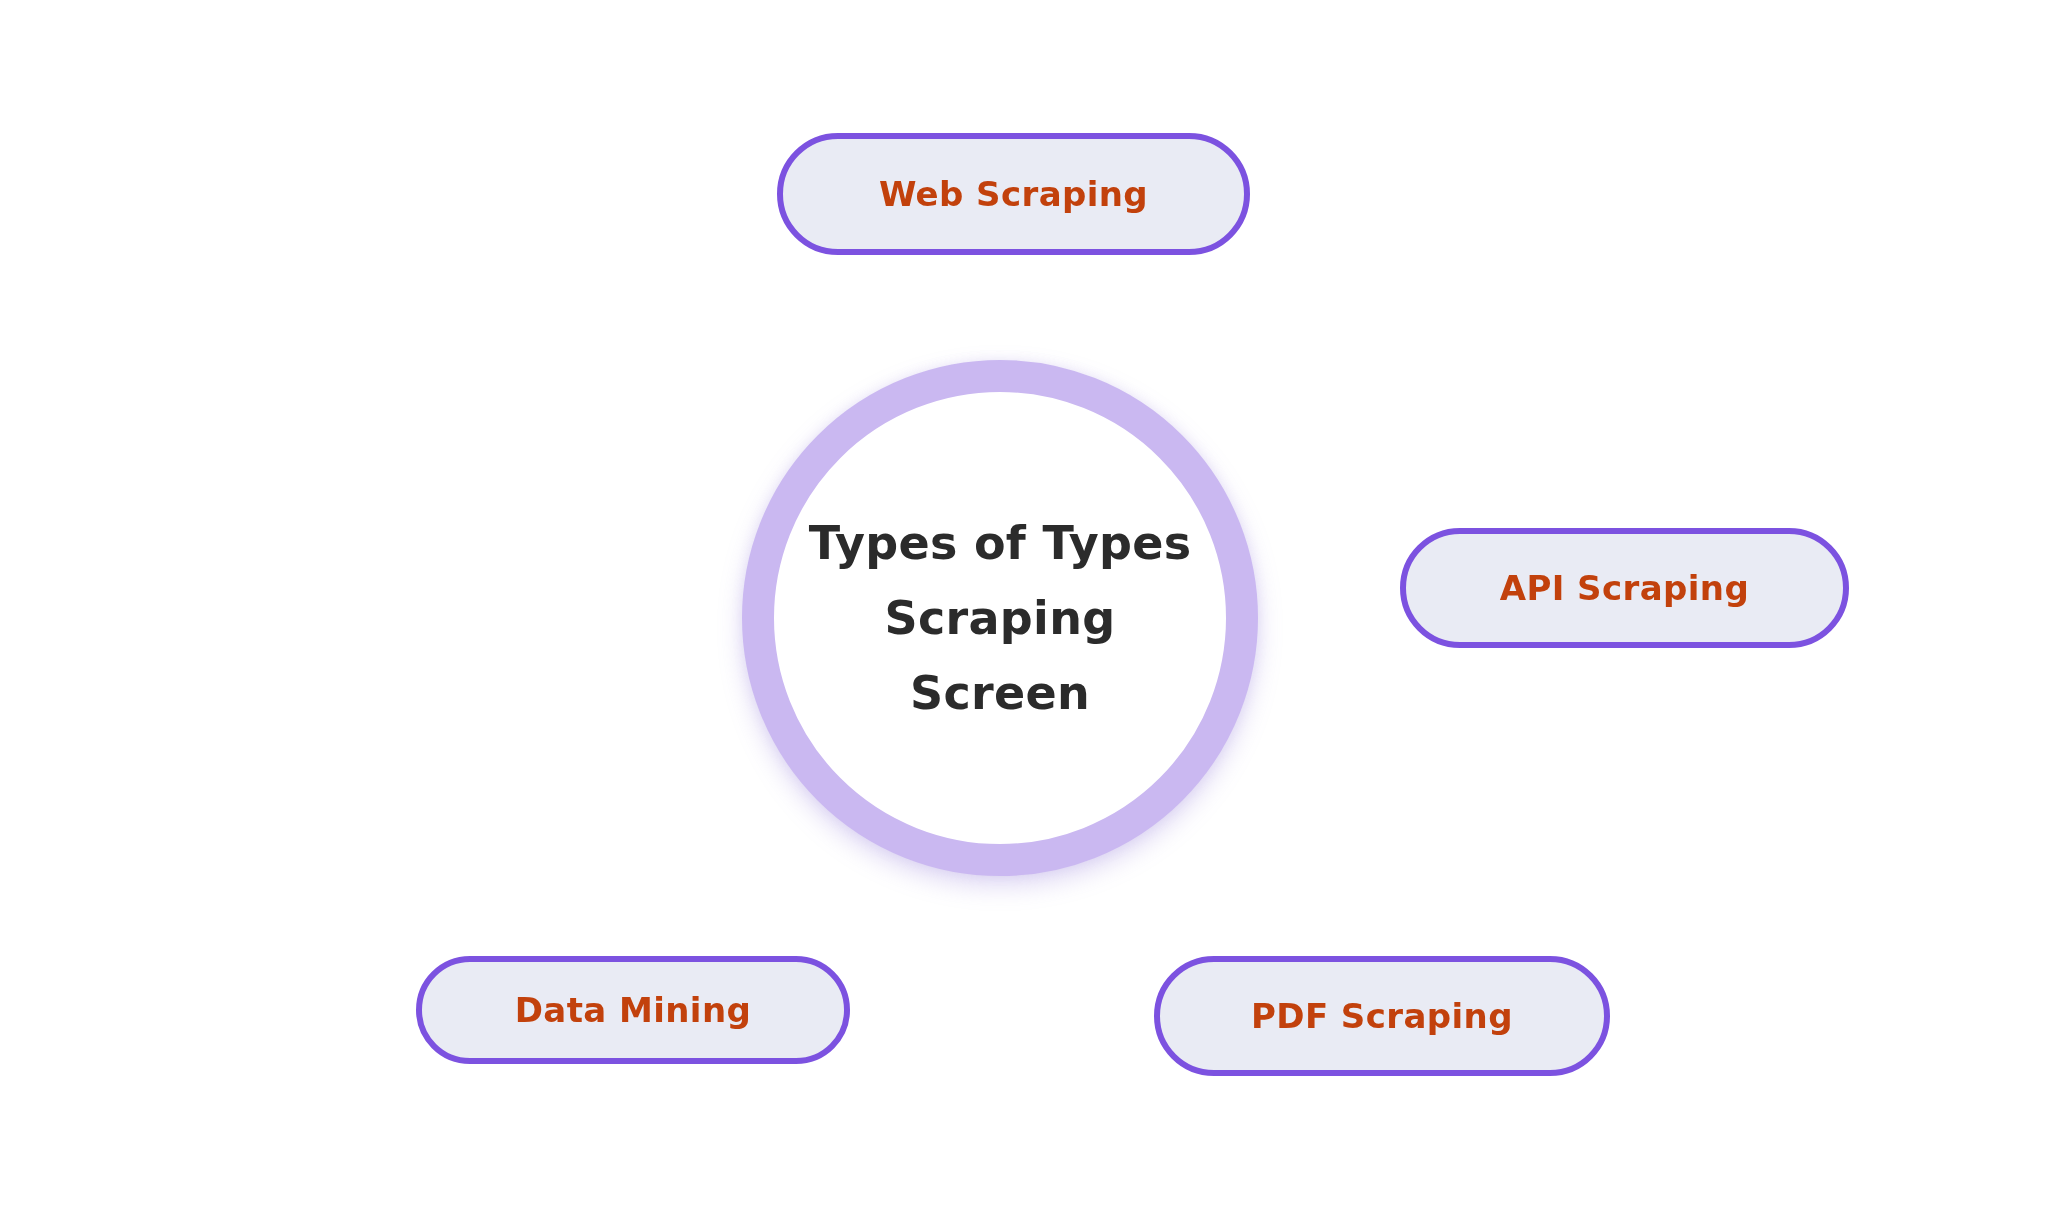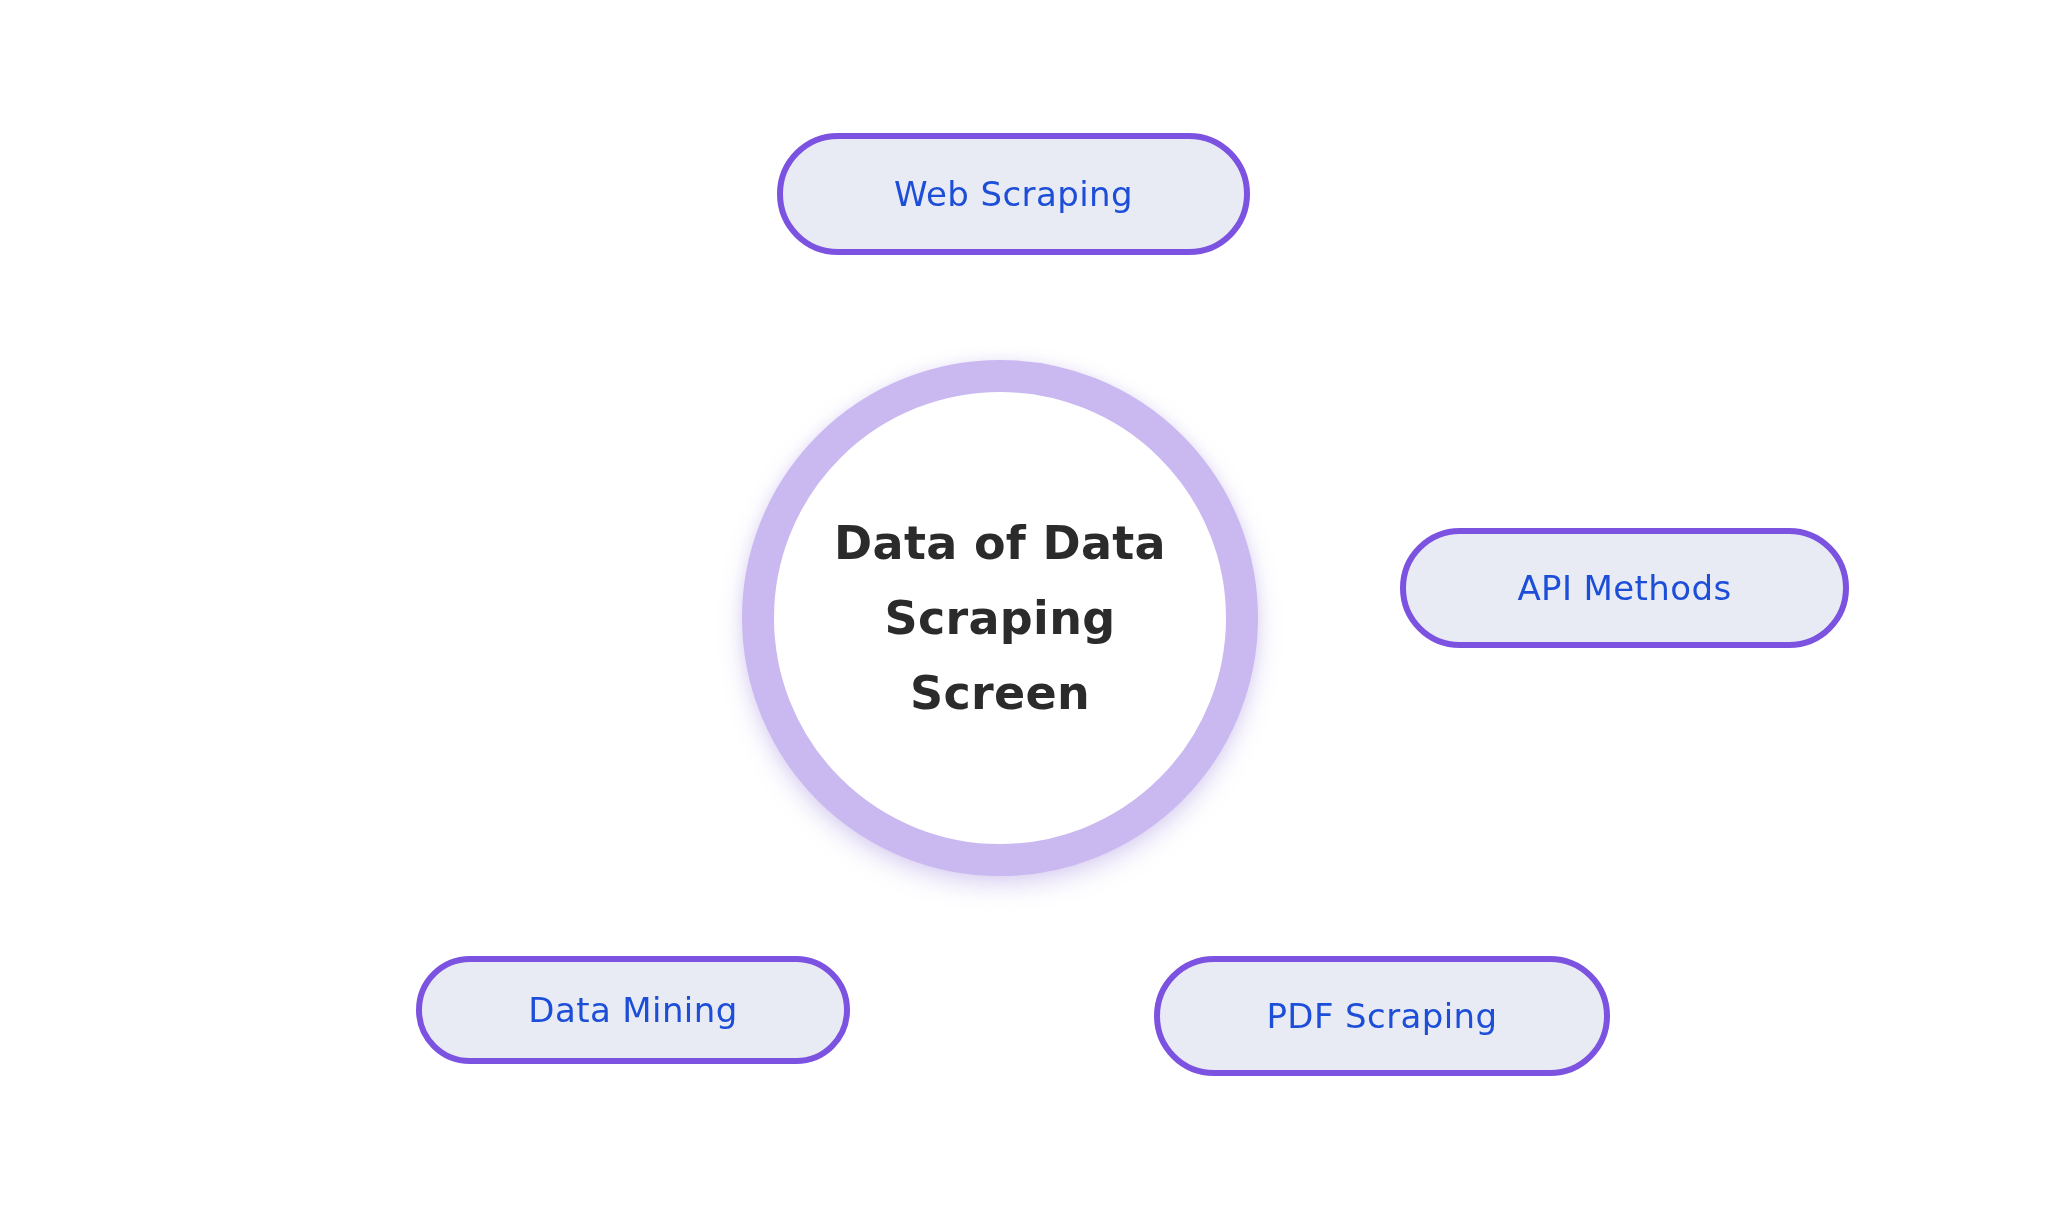--- a/index.html
+++ b/index.html
@@ -19,23 +19,23 @@
     position: absolute;
     box-sizing: border-box;
     background: #e9ebf4;
     border: 6px solid #7c52e0;
     border-radius: 64px;
     display: flex;
     align-items: center;
     justify-content: center;
   }
   .pill-label {
-    font-weight: normal;
+    font-weight: bold;
     font-size: 34px;
-    color: #1d4ed8;
+    color: #c2410c;
     letter-spacing: 0.4px;
     white-space: nowrap;
   }
   .central-node {
     position: absolute;
     left: 742px;
     top: 360px;
     width: 516px;
     height: 516px;
     box-sizing: border-box;
@@ -69,26 +69,26 @@
 <body>
 
 <div class="canvas">
 
   <div class="pill web">
     <span class="pill-label">Web Scraping</span>
   </div>
 
 
   <div class="pill api">
-    <span class="pill-label">API Methods</span>
+    <span class="pill-label">API Scraping</span>
   </div>
 
   <div class="central-node">
     <div class="central-title">
-      <span class="line">Data of Data</span>
+      <span class="line">Types of Types</span>
       <span class="line">Scraping</span>
       <span class="line">Screen</span>
     </div>
   </div>
 
   <div class="pill mining">
     <span class="pill-label">Data Mining</span>
   </div>
 
   <div class="pill pdf">

